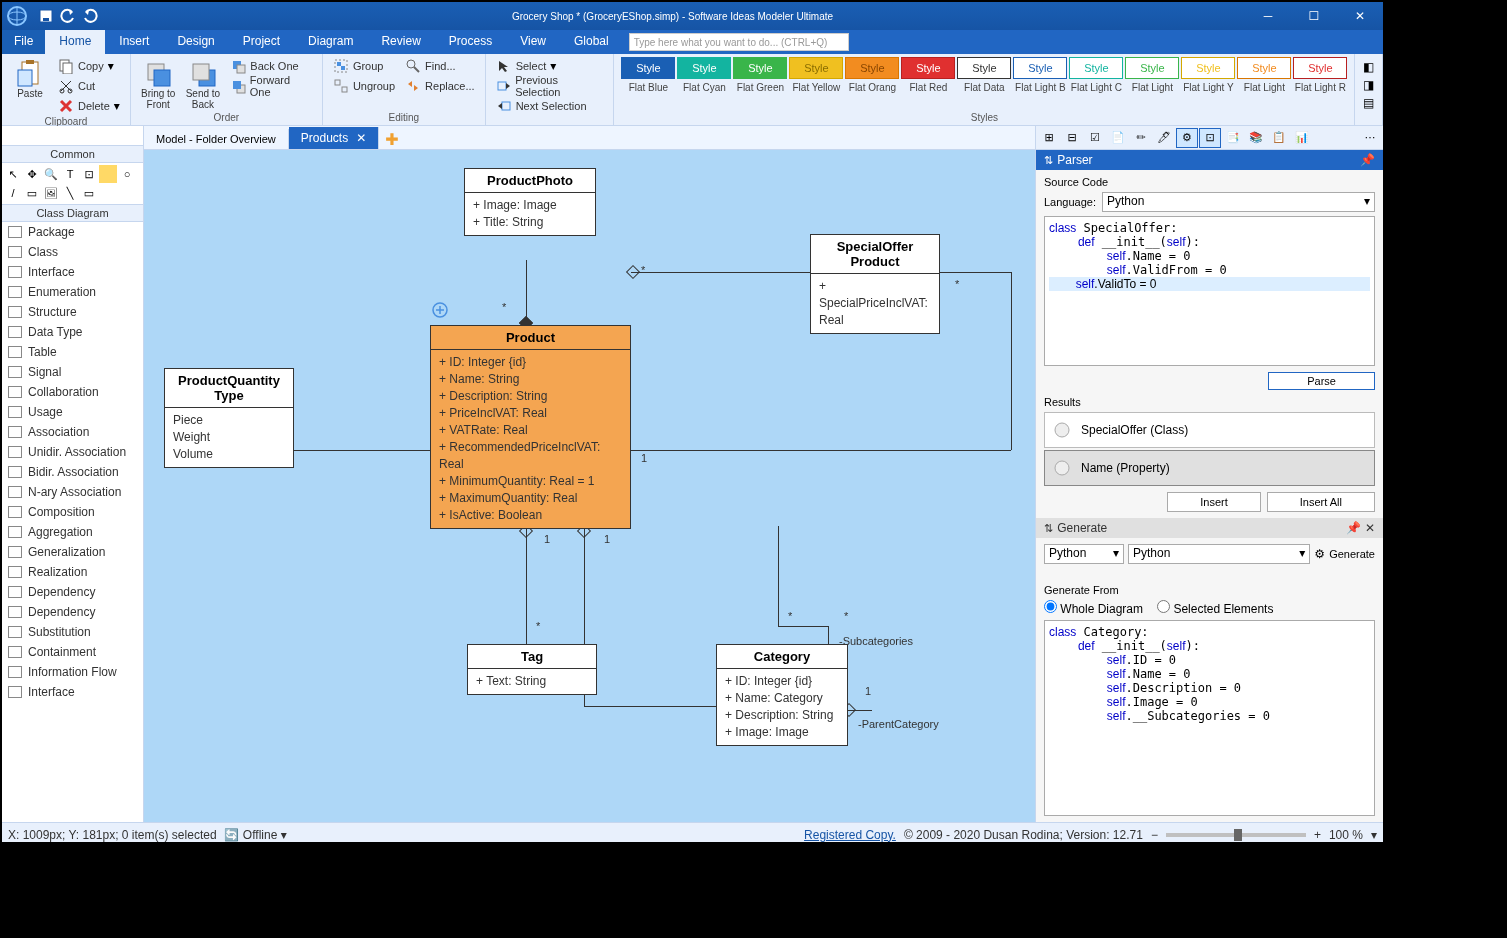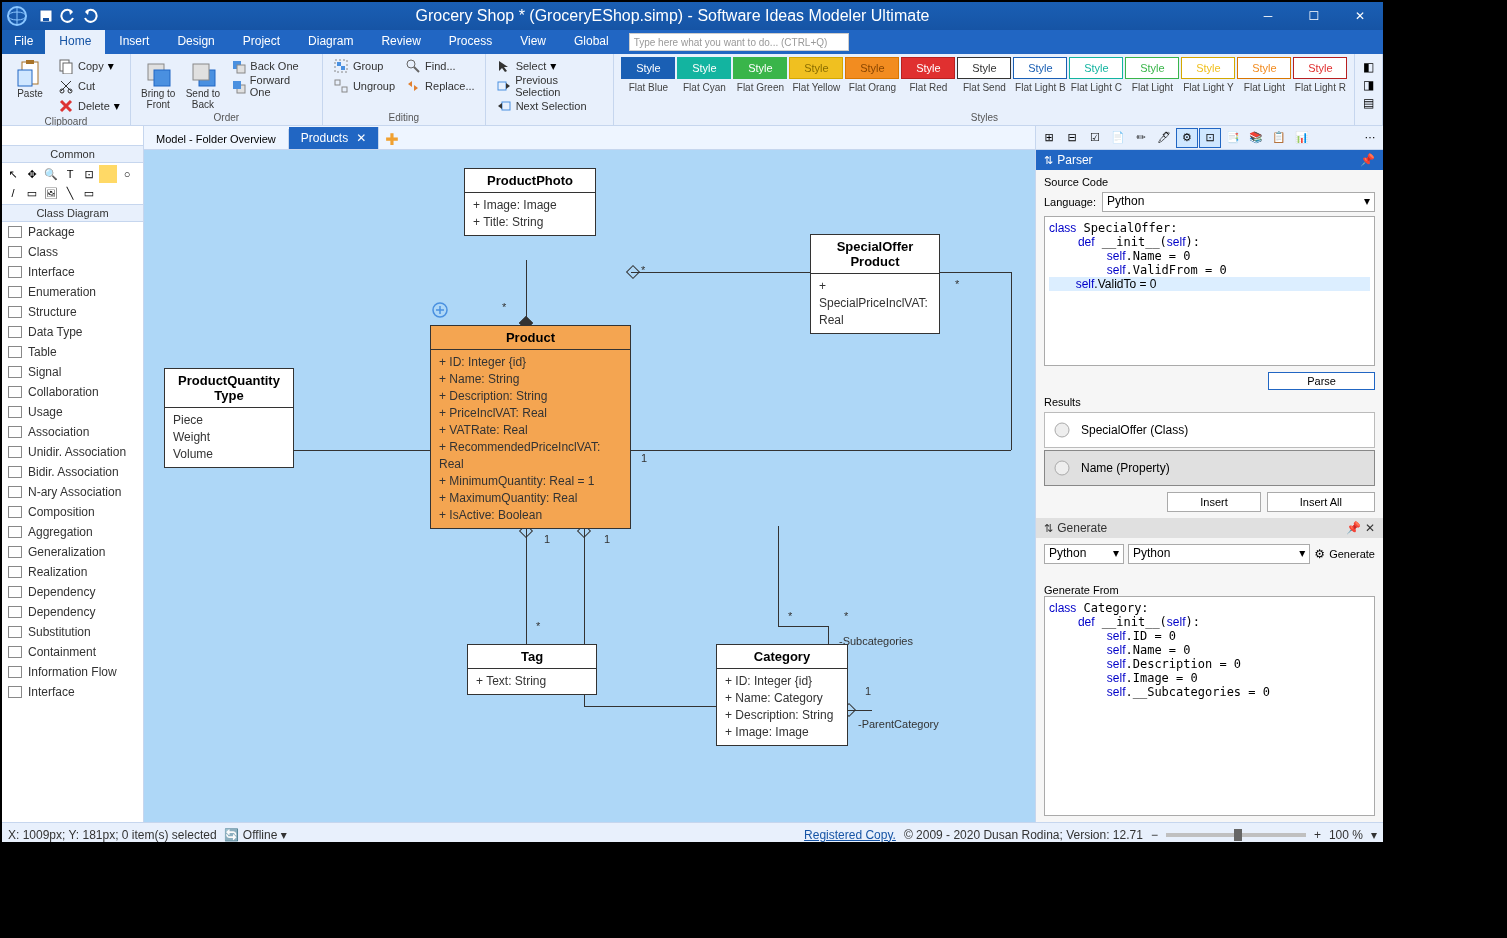--- a/index.html
+++ b/index.html
@@ -2,21 +2,21 @@
 <html><head>
 <meta charset="utf-8">
 <style>
 * { margin:0; padding:0; box-sizing:border-box; font-family:"Segoe UI",Arial,sans-serif; font-size:12px; }
 body { background:#000; width:1507px; height:938px; overflow:hidden; }
 .app { background:#fff; width:1381px; height:840px; position:absolute; top:2px; left:2px; overflow:hidden; }
 .titlebar { height:28px; background:linear-gradient(#1a5fb4,#1654a5); color:#fff; display:flex; align-items:center; }
 .titlebar .logo { width:30px; height:28px; display:flex; align-items:center; justify-content:center; }
 .qat { display:flex; gap:2px; padding-left:4px; }
 .qat span { width:20px; height:20px; display:flex; align-items:center; justify-content:center; }
-.titlebar .title { flex:1; text-align:center; color:#fff; font-size:16px; }
+.titlebar .title { flex:1; text-align:center; color:#fff; font-size:10px; }
 .winbtns { display:flex; }
 .winbtns div { width:46px; height:28px; display:flex; align-items:center; justify-content:center; color:#fff; }
 .menubar { height:24px; background:#2166c3; display:flex; align-items:stretch; }
 .menubar .mfile { background:#1a5fb4; color:#fff; padding:4px 12px; font-size:12px; }
 .menubar .mitem { color:#fff; padding:4px 14px; font-size:12px; position:relative; }
 .menubar .mitem.active { background:#e8f0fc; color:#1654a5; }
 .menubar .search { margin-left:auto; background:#fff; width:220px; height:18px; margin:3px 6px; font-size:10px; color:#999; padding:0 4px; border:1px solid #ccc; display:flex; align-items:center; }
 .ribbon { height:72px; background:#e8f0fc; border-bottom:1px solid #c6d6ee; display:flex; }
 .rgroup { border-right:1px solid #c6d6ee; padding:2px 6px 0 6px; display:flex; flex-direction:column; }
 .rgroup .gcontent { flex:1; display:flex; gap:2px; }
@@ -280,21 +280,21 @@
             <div class="stylebox" style="background: rgb(255, 255, 255); color: rgb(242, 140, 32); border-color: rgb(217, 118, 0);">Style</div>
             <div class="stylebox" style="background: rgb(255, 255, 255); color: rgb(224, 48, 48); border-color: rgb(184, 32, 32);">Style</div>
           </div>
         <div class="stylerow" id="style-labels">
             <div class="stylelabel">Flat Blue</div>
             <div class="stylelabel">Flat Cyan</div>
             <div class="stylelabel">Flat Green</div>
             <div class="stylelabel">Flat Yellow</div>
             <div class="stylelabel">Flat Orang</div>
             <div class="stylelabel">Flat Red</div>
-            <div class="stylelabel">Flat Send</div>
+            <div class="stylelabel">Flat Data</div>
             <div class="stylelabel">Flat Light B</div>
             <div class="stylelabel">Flat Light C</div>
             <div class="stylelabel">Flat Light</div>
             <div class="stylelabel">Flat Light Y</div>
             <div class="stylelabel">Flat Light</div>
             <div class="stylelabel">Flat Light R</div>
           </div>
       </div>
       <div class="glabel">Styles</div>
     </div>
@@ -580,20 +580,24 @@
 
       <div class="rpanelhead" style="background:#e0e0e0;color:#333">⇅ <span style="margin-left:4px">Generate</span><span style="margin-left:auto">📌 ✕</span></div>
       <div class="rpanelbody" style="flex:1;display:flex;flex-direction:column">
         <div style="display:flex;gap:4px;align-items:center">
           <div class="dropdown" style="width:80px"><span>Python</span><span style="float:right">▾</span></div>
           <div class="dropdown" style="flex:1"><span>Python</span><span style="float:right">▾</span></div>
           <span>⚙</span>
           <span style="font-size:11px">Generate</span>
         </div>
         <div style="font-size:11px;margin-top:20px">Generate From</div>
+        <div class="radio-row">
+          <label><input type="radio" checked="" style=""> <span>Whole Diagram</span></label>
+          <label><input type="radio" style=""> <span>Selected Elements</span></label>
+        </div>
         <div class="codebox" style="flex:1;min-height:120px"><span class="kw">class</span> Category:
     <span class="kw">def</span> __init__(<span class="self">self</span>):
         <span class="self">self</span>.ID = 0
         <span class="self">self</span>.Name = 0
         <span class="self">self</span>.Description = 0
         <span class="self">self</span>.Image = 0
         <span class="self">self</span>.__Subcategories = 0</div>
       </div>
     </div>
   </div>

